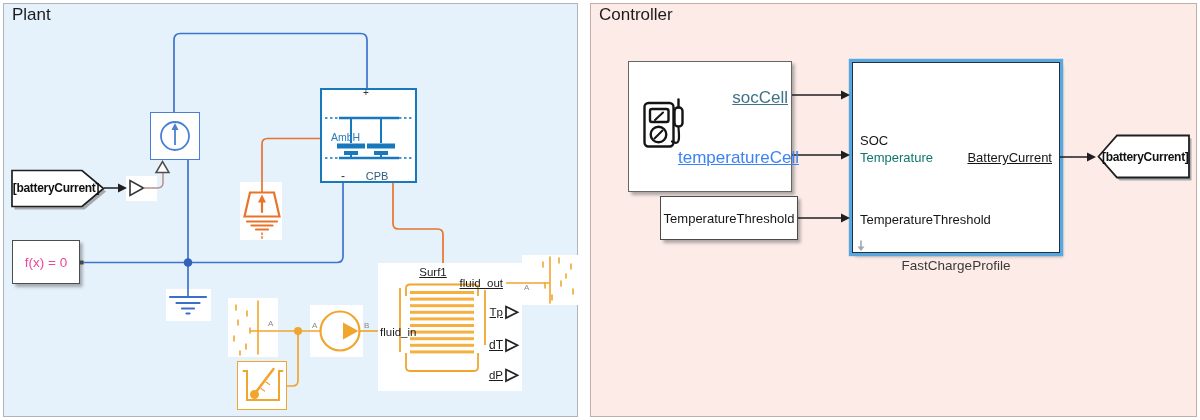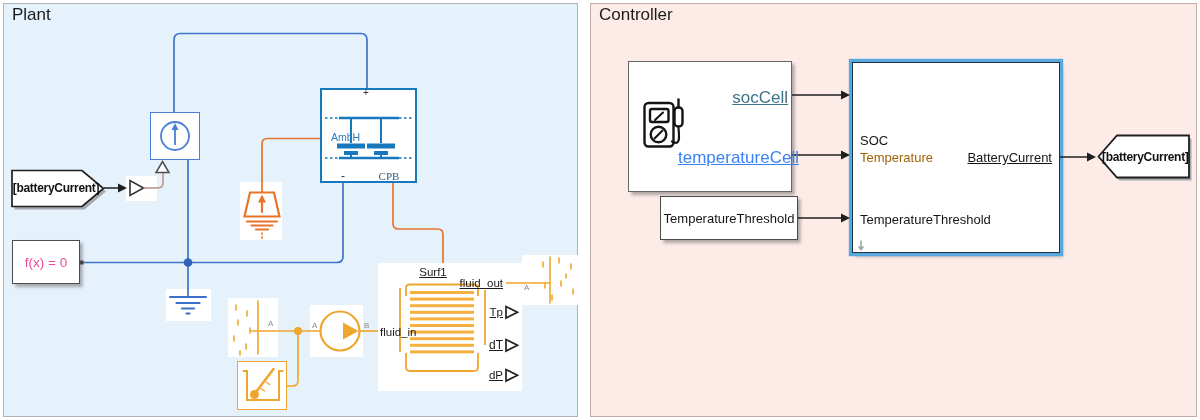--- a/index.html
+++ b/index.html
@@ -232,39 +232,40 @@
 
   <div class="lbl panel-title" style="left:12px;top:6px;">Plant</div>
   <div class="lbl panel-title" style="left:599px;top:6px;">Controller</div>
 
   <div class="lbl tag-text c" style="left:10px;top:182px;width:92px;">[batteryCurrent]</div>
   <div class="lbl c" style="left:13px;top:256px;width:66px;font-size:13.5px;color:#ec4899;">f(x) = 0</div>
 
   <div class="lbl c" style="left:357px;top:88px;width:18px;font-size:10px;color:#333;">+</div>
   <div class="lbl" style="left:321px;top:132px;font-size:10.5px;color:#2B7BB9;margin-left:10px;">AmbH</div>
   <div class="lbl c" style="left:337px;top:170px;width:12px;font-size:12px;color:#333;">-</div>
-  <div class="lbl c" style="left:372px;top:171px;width:34px;font-size:11px;color:#2F5D7E;font-family:Liberation Serif, serif;">CPB</div>
+  <div class="lbl c" style="left:360px;top:171px;width:34px;font-size:11px;color:#2F5D7E;">CPB</div>
 
   <div class="lbl c" style="left:412px;top:266px;width:42px;font-size:11.5px;text-decoration:underline;">Surf1</div>
   <div class="lbl r" style="left:444px;top:277px;width:59px;font-size:11.5px;">fluid_out</div>
   <div class="lbl" style="left:380px;top:326px;font-size:11.5px;">fluid_in</div>
   <div class="lbl r" style="left:478px;top:306px;width:25px;font-size:11.5px;">Tp</div>
   <div class="lbl r" style="left:478px;top:339px;width:25px;font-size:12px;">dT</div>
   <div class="lbl r" style="left:478px;top:369px;width:25px;font-size:11.5px;">dP</div>
 
   <div class="lbl tiny" style="left:524px;top:284px;">A</div>
   <div class="lbl tiny" style="left:268px;top:320px;">A</div>
   <div class="lbl tiny" style="left:312px;top:322px;">A</div>
   <div class="lbl tiny" style="left:364px;top:322px;">B</div>
 
   <div class="lbl r" style="left:698px;top:89px;width:90px;color:#3E7288;">socCell</div>
   <div class="lbl r" style="left:678px;top:149px;width:110px;color:#3b82f6;">temperatureCell</div>
 
   <div class="lbl c" style="left:662px;top:212px;width:134px;font-size:13px;color:#151515;">TemperatureThreshold</div>
 
   <div class="lbl" style="left:860px;top:89px;font-size:13px;color:#151515;margin-top:45px;">SOC</div>
-  <div class="lbl" style="left:860px;top:151px;font-size:13px;color:#a16207;text-align:center;">Temperature</div>
+  <div class="lbl" style="left:860px;top:151px;font-size:13px;color:#0f766e;text-align:center;">Temperature</div>
   <div class="lbl" style="left:860px;top:213px;font-size:13px;color:#151515;">TemperatureThreshold</div>
   <div class="lbl r" style="left:948px;top:151px;width:104px;font-size:13px;color:#151515;">BatteryCurrent</div>
+  <div class="lbl c" style="left:876px;top:259px;width:160px;font-size:13.5px;color:#3A3A3A;">FastChargeProfile</div>
 
   <div class="lbl tag-text c" style="left:1102px;top:151px;width:86px;">[batteryCurrent]</div>
 
 </div>
 
 </body></html>

